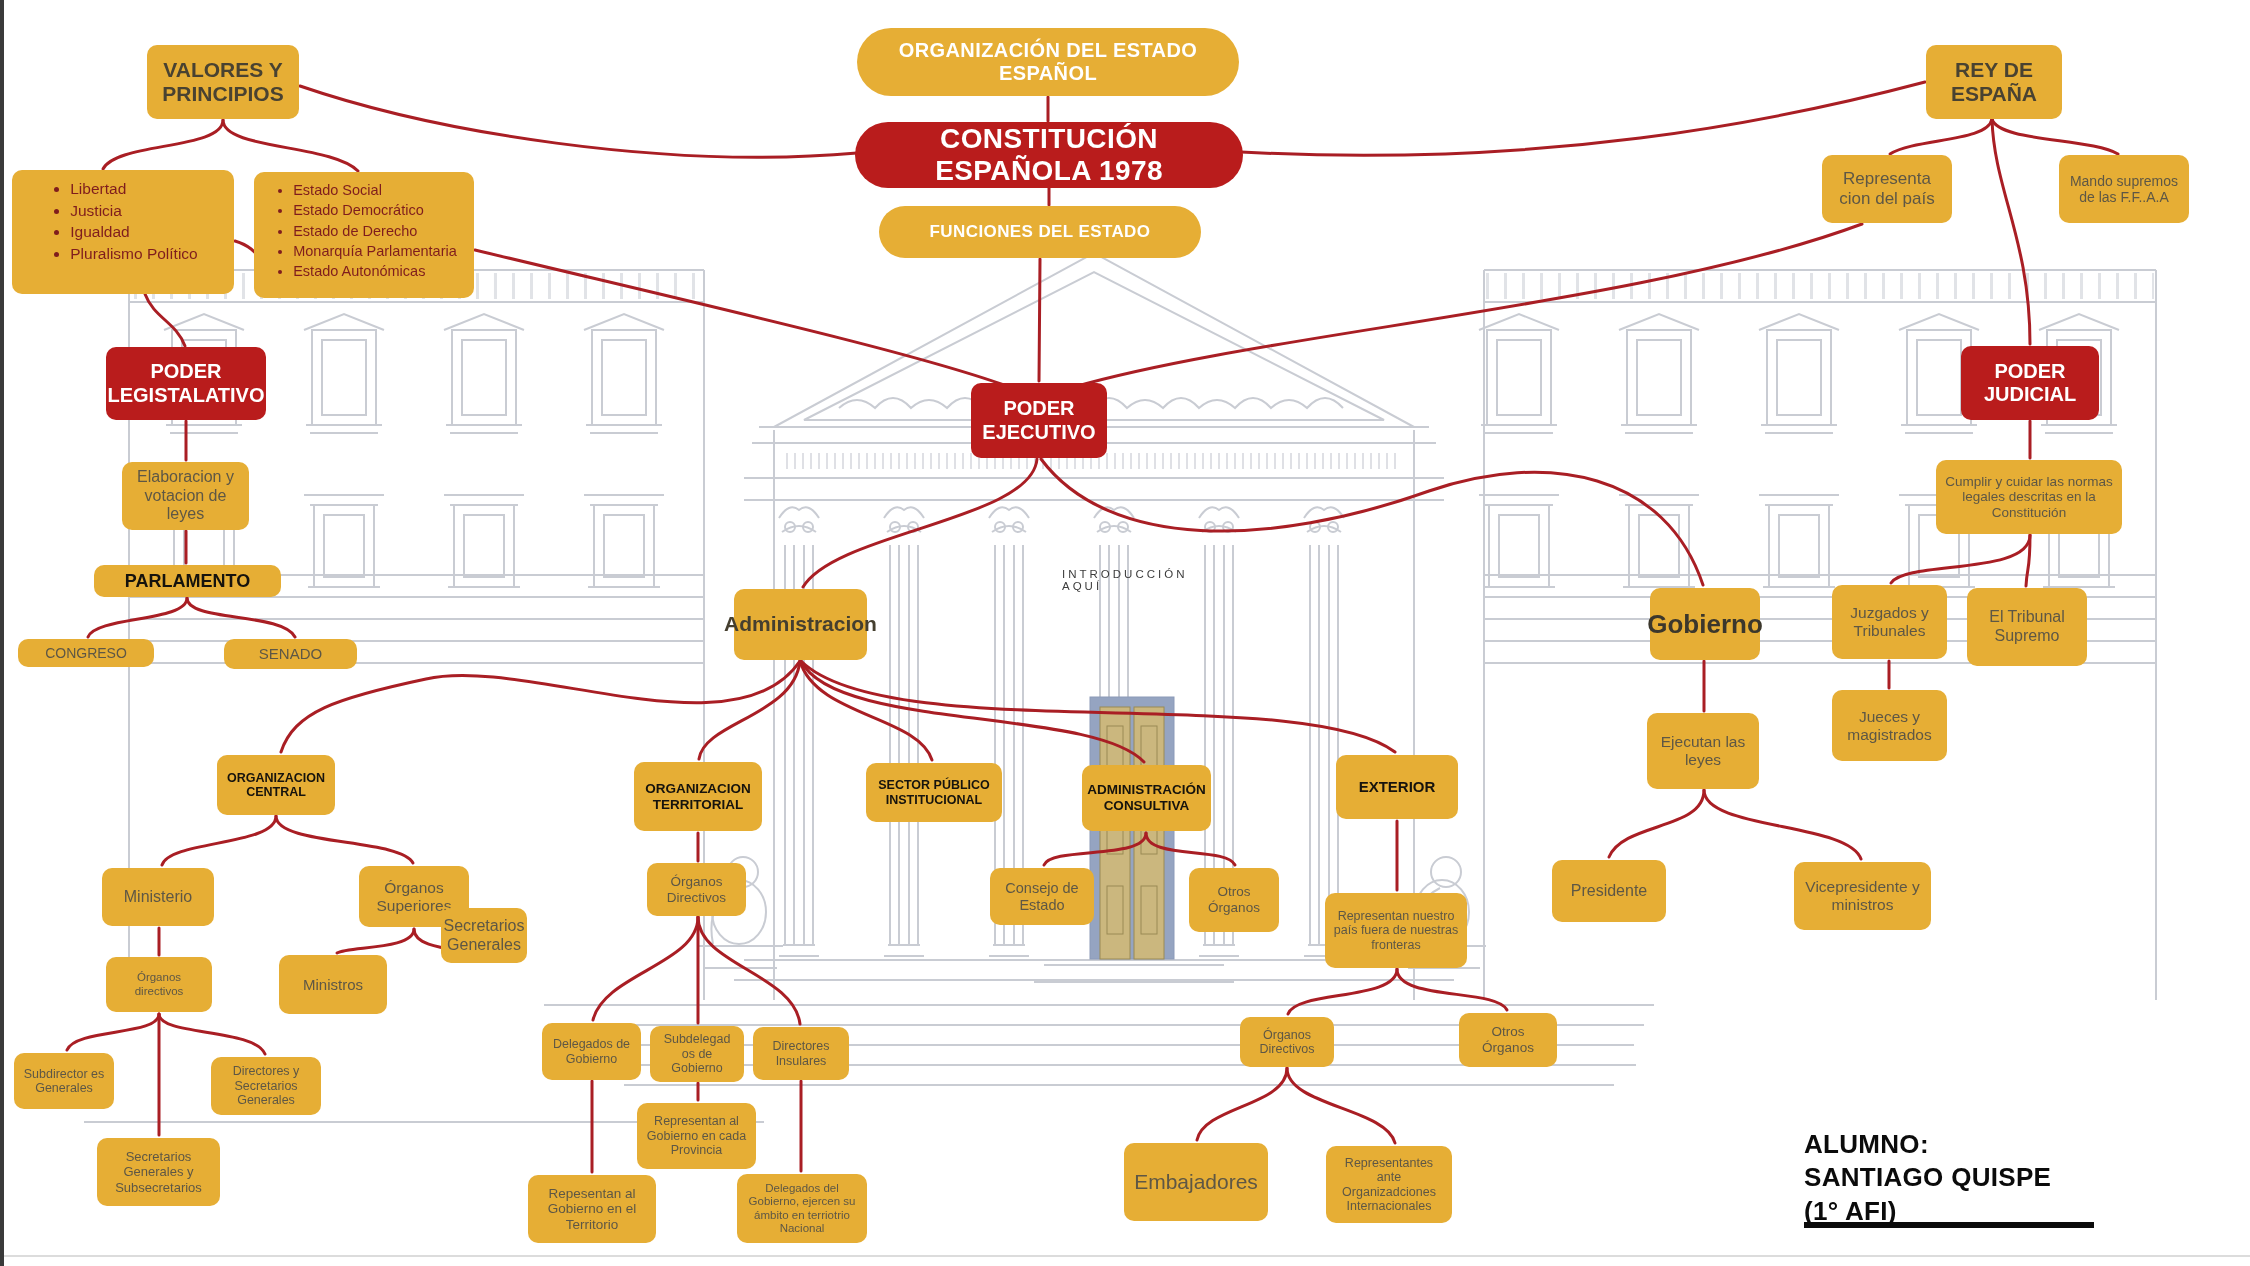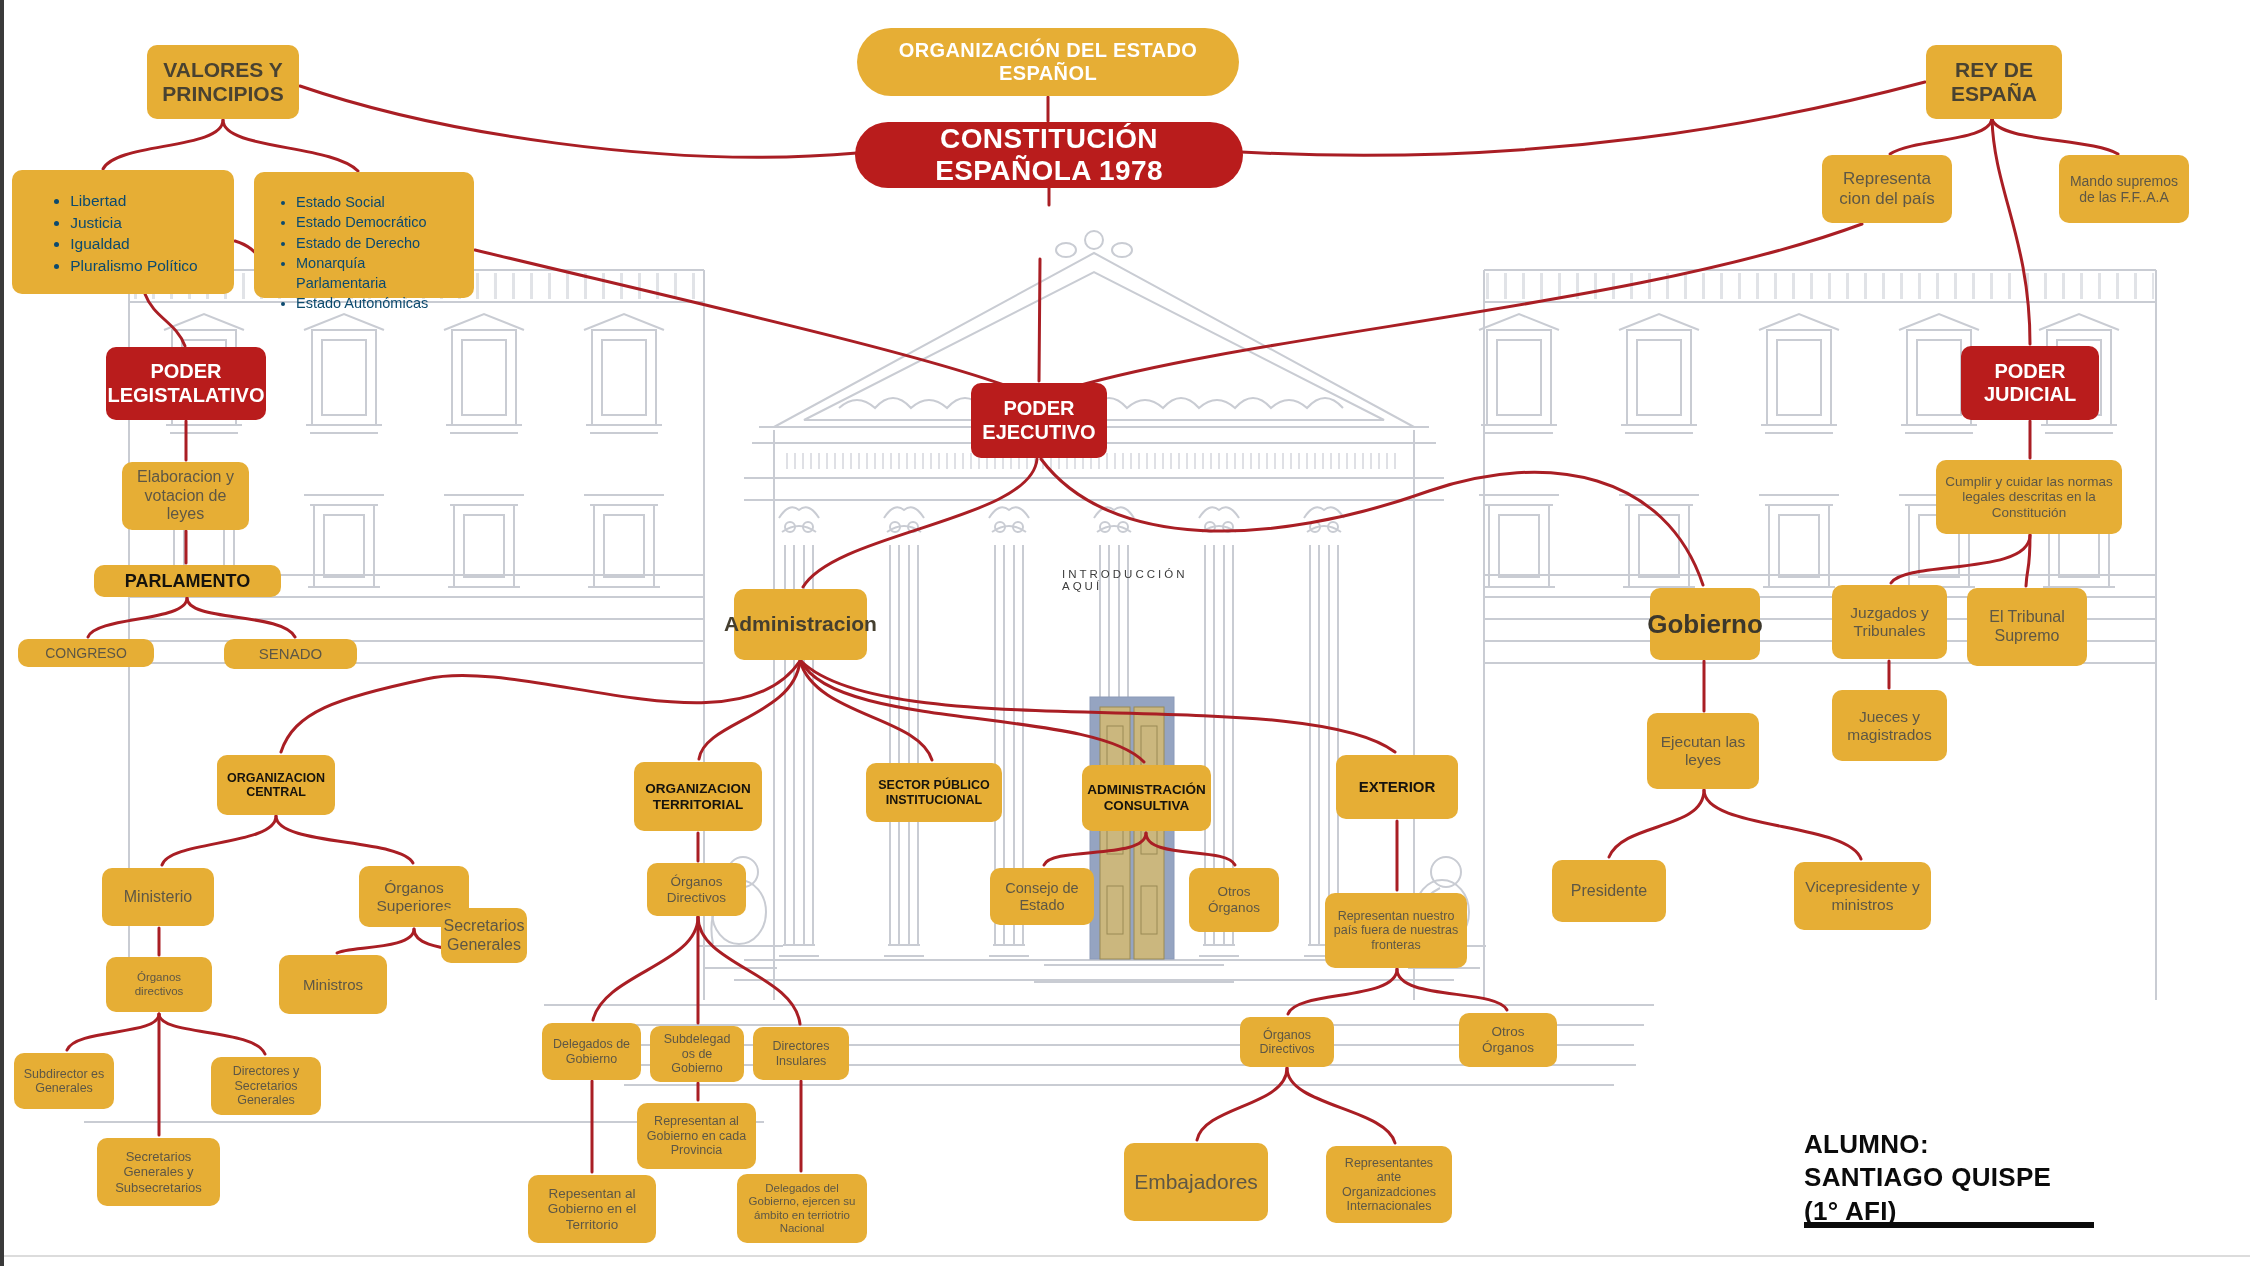--- a/index.html
+++ b/index.html
@@ -7,21 +7,21 @@
           border-left:4px solid #3a3a3a;font-family:"Liberation Sans",sans-serif}
   svg.layer{position:absolute;left:0;top:0;pointer-events:none}
   .nd{position:absolute;background:#E6AE35;border-radius:10px;display:flex;align-items:center;
       justify-content:center;text-align:center;color:#5E5745;line-height:1.16;
       padding:4px 7px;box-sizing:border-box;font-size:15px}
   .pill{border-radius:44px;color:#fff;font-weight:700;letter-spacing:.4px}
   .redbx{background:#b91c1c;color:#fff;font-weight:700}
   .hdr{font-weight:700;color:#494231}
   .blk{font-weight:700;color:#16130d}
   .listbox{align-items:flex-start;text-align:left;padding:8px 8px 8px 4px}
-  .listbox ul{margin:12px;padding-left:26px;color:#0c4a6e;font-size:15.5px;line-height:1.4;font-weight:500}
+  .listbox ul{margin:0;padding-left:26px;color:#7f1d1d;font-size:15.5px;line-height:1.4;font-weight:500}
   .note{position:absolute;color:#3c3c3c;letter-spacing:3px;font-size:11.5px;font-weight:500}
   .alumno{position:absolute;font-weight:700;color:#0b0b0b;font-size:26px;line-height:1.28;letter-spacing:.3px}
   .bar{position:absolute;background:#0b0b0b;height:6px}
 </style>
 </head>
 <body>
 
 <div class="canvas">
 
   <svg class="layer" width="2250" height="1266" viewBox="0 0 2250 1266">
@@ -175,20 +175,21 @@
       <path d="M1393,821 L1393,890"></path>
       <path d="M1393,969 C1393,1001 1292,990 1284,1014"></path>
       <path d="M1393,969 C1393,1001 1492,988 1503,1010"></path>
       <path d="M1283,1068 C1283,1106 1200,1106 1193,1140"></path>
       <path d="M1283,1068 C1283,1106 1382,1108 1391,1143"></path>
     </g>
   </svg>
 
   <div class="nd pill" style="left:853px;top:28px;width:382px;height:68px;font-size:20px">ORGANIZACIÓN DEL ESTADO ESPAÑOL</div>
   <div class="nd pill redbx" style="left:851px;top:122px;width:388px;height:66px;font-size:28px">CONSTITUCIÓN ESPAÑOLA 1978</div>
+  <div class="nd pill" style="left:875px;top:206px;width:322px;height:52px;font-size:17px">FUNCIONES DEL ESTADO</div>
 
   <div class="nd hdr" style="left:143px;top:45px;width:152px;height:74px;font-size:21px">VALORES Y PRINCIPIOS</div>
   <div class="nd listbox" style="left:8px;top:170px;width:222px;height:124px">
     <ul>
         <li>Libertad</li>
         <li>Justicia</li>
         <li>Igualdad</li>
         <li>Pluralismo Político</li>
       </ul>
   </div>

